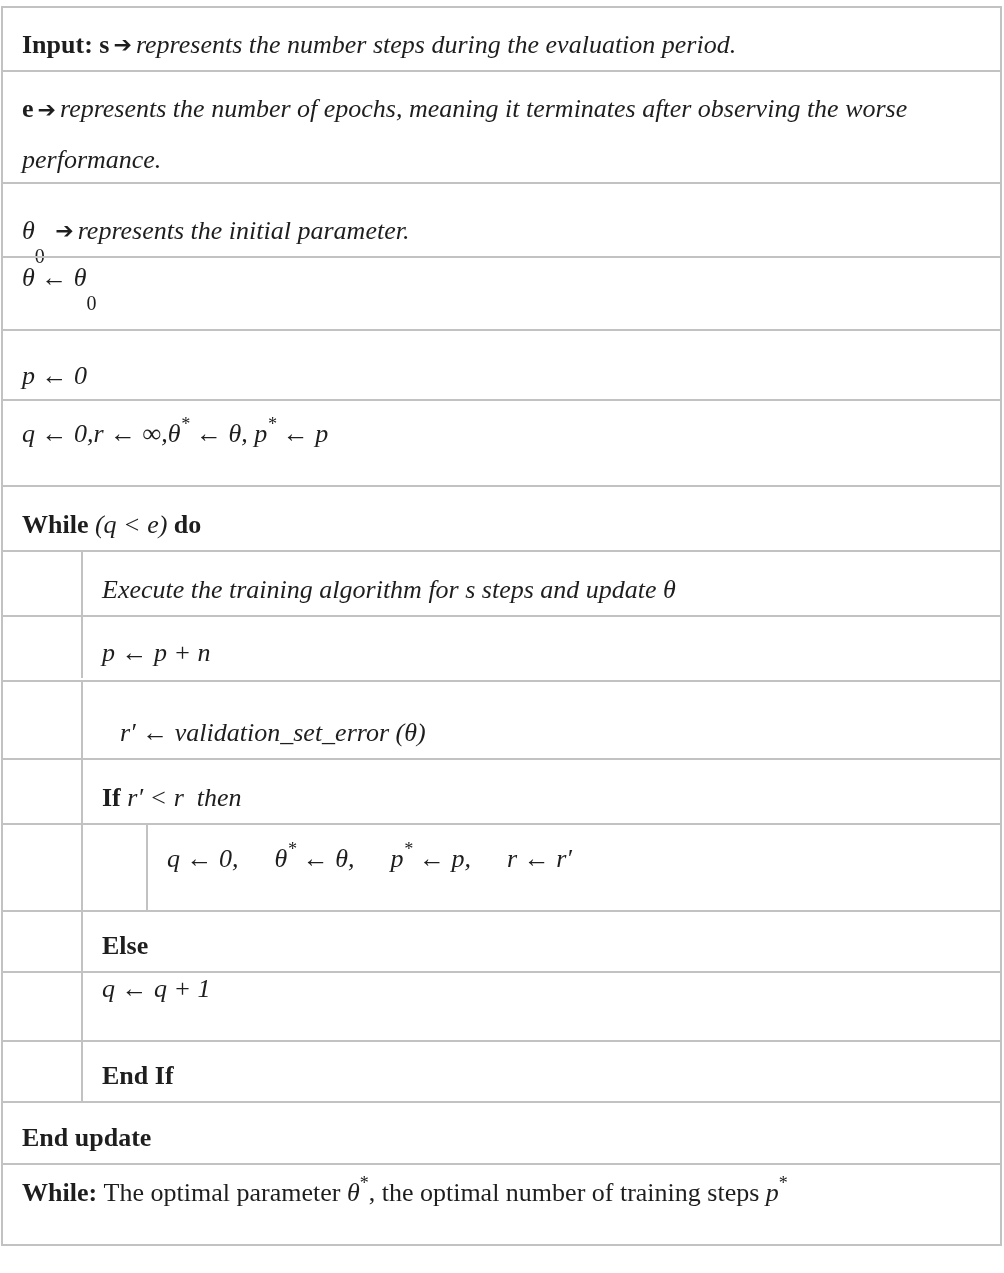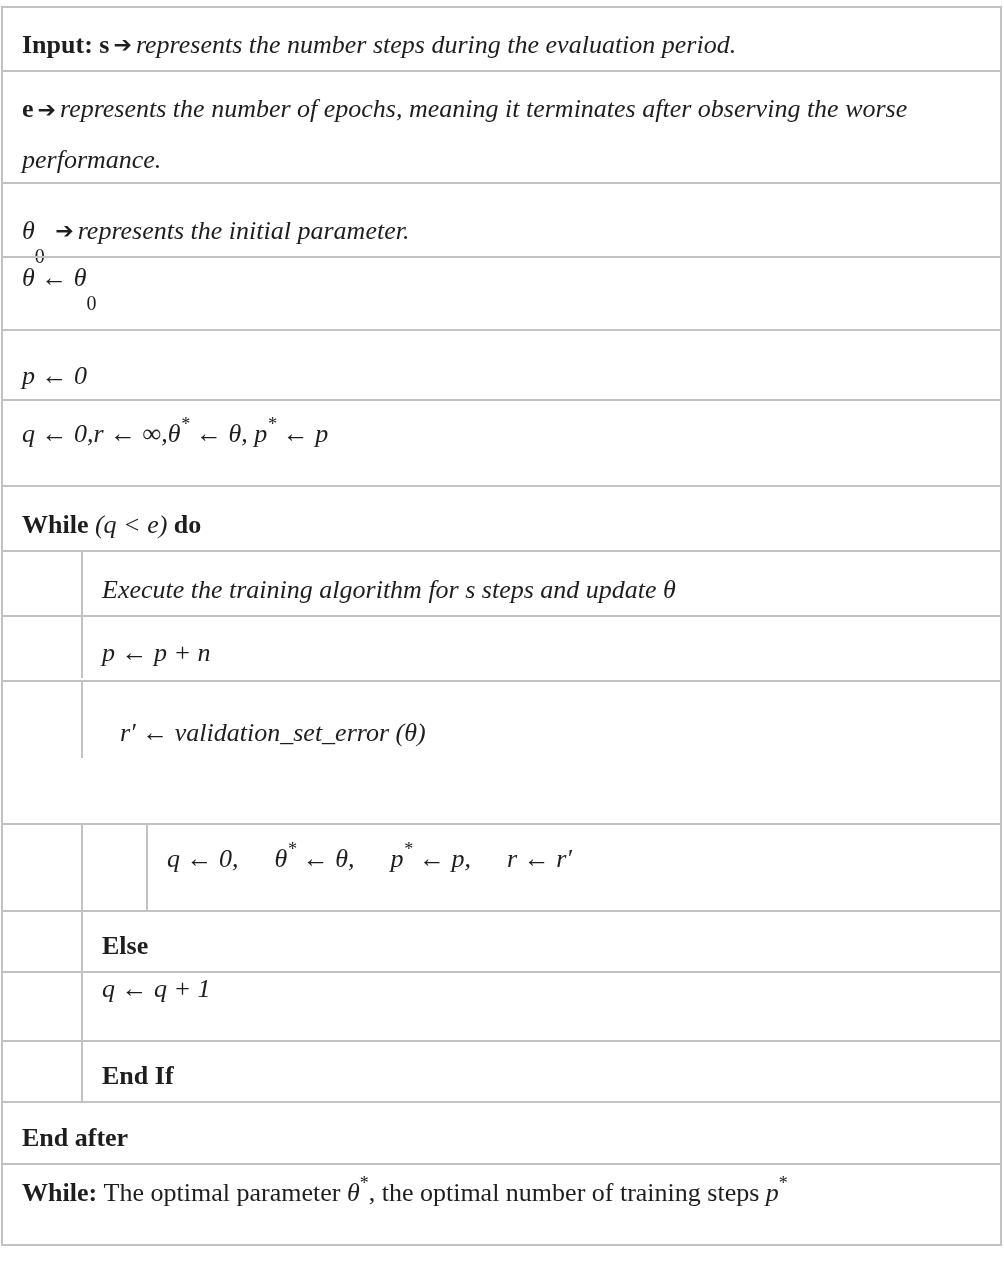--- a/index.html
+++ b/index.html
@@ -83,20 +83,26 @@
     </div>
   </div>
 
   <div class="row" style="top:672px; height:78px;">
     <div class="vline" style="left:78px;"></div>
     <div class="cell" style="left:117px;">
       <span class="i">r′ ← validation_set_error (θ)</span>
     </div>
   </div>
 
+  <div class="row" style="top:750px; height:65px;">
+    <div class="vline" style="left:78px;"></div>
+    <div class="cell" style="left:99px;">
+      <span class="b">If</span>&nbsp;<span class="i">r′ &lt; r</span>&nbsp;&nbsp;<span class="i">then</span>
+    </div>
+  </div>
 
   <div class="row" style="top:815px; height:87px;">
     <div class="vline" style="left:78px;"></div>
     <div class="vline" style="left:143px;"></div>
     <div class="cell bottom" style="left:164px;">
       <span class="i"><span>q ← 0,</span><span class="sp"></span><span>θ</span><sup>*</sup><span> ← θ,</span><span class="sp"></span><span>p</span><sup>*</sup><span> ← p,</span><span class="sp"></span><span>r ← r′</span></span>
     </div>
   </div>
 
   <div class="row" style="top:902px; height:61px;">
@@ -115,21 +121,21 @@
 
   <div class="row" style="top:1032px; height:61px;">
     <div class="vline" style="left:78px;"></div>
     <div class="cell" style="left:99px;">
       <span class="b">End If</span>
     </div>
   </div>
 
   <div class="row" style="top:1093px; height:62px;">
     <div class="cell" style="left:19px;">
-      <span class="b">End after</span>
+      <span class="b">End update</span>
     </div>
   </div>
 
   <div class="row" style="top:1155px; height:81px;">
     <div class="cell bottom" style="left:19px;">
       <span class="b">While:</span>&nbsp;<span><span>The optimal parameter</span>&nbsp;<span class="i">θ</span><sup>*</sup><span>, the optimal number of training steps</span>&nbsp;<span class="i">p</span><sup>*</sup></span>
     </div>
   </div>
 
 </div>

